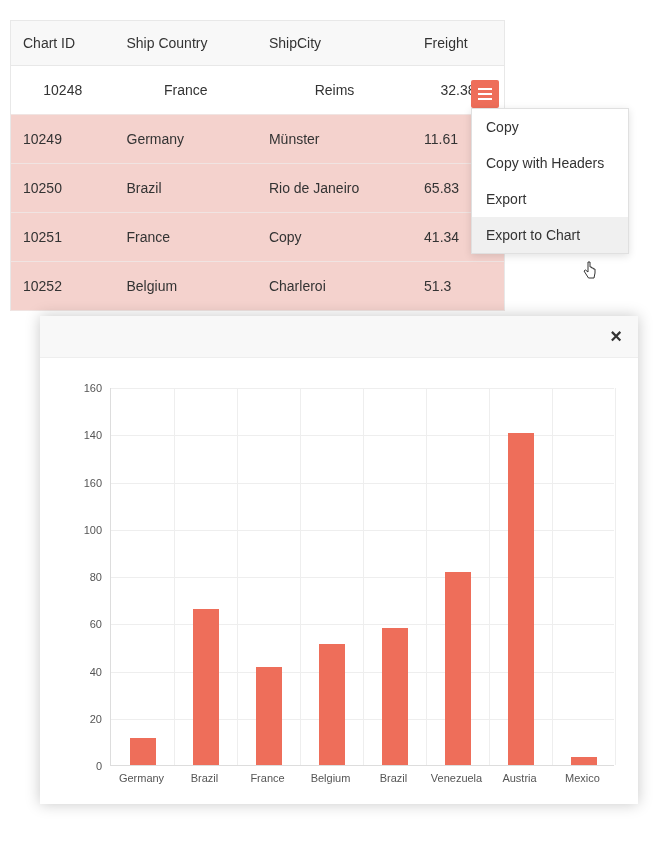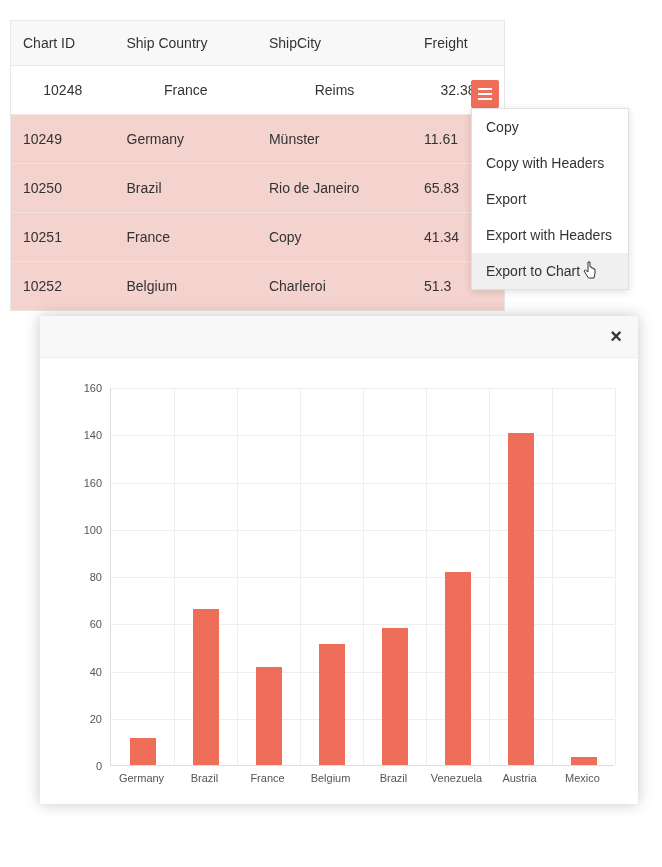--- a/index.html
+++ b/index.html
@@ -238,21 +238,20 @@
 </table>
 
 <button class="hamburger-btn">
   <span></span>
 </button>
 
 <div class="context-menu" id="context-menu">
     <div class="menu-item">Copy</div>
     <div class="menu-item">Copy with Headers</div>
     <div class="menu-item">Export</div>
-    <div class="menu-item">Export with Headers</div>
     <div class="menu-item highlighted">Export to Chart</div>
   </div>
 
 <div class="cursor-pointer">
   <svg width="18" height="20" viewBox="0 0 18 20">
     <path d="M6 1 L6 11 L3.5 9 L2 10 L6.5 17 L12 17 L13 12 L13 8 L11.3 8 L11.3 7 L9.6 7 L9.6 6 L8 6 L8 1 Z" fill="#fff" stroke="#333" stroke-width="1"></path>
   </svg>
 </div>
 
 <div class="chart-modal">

